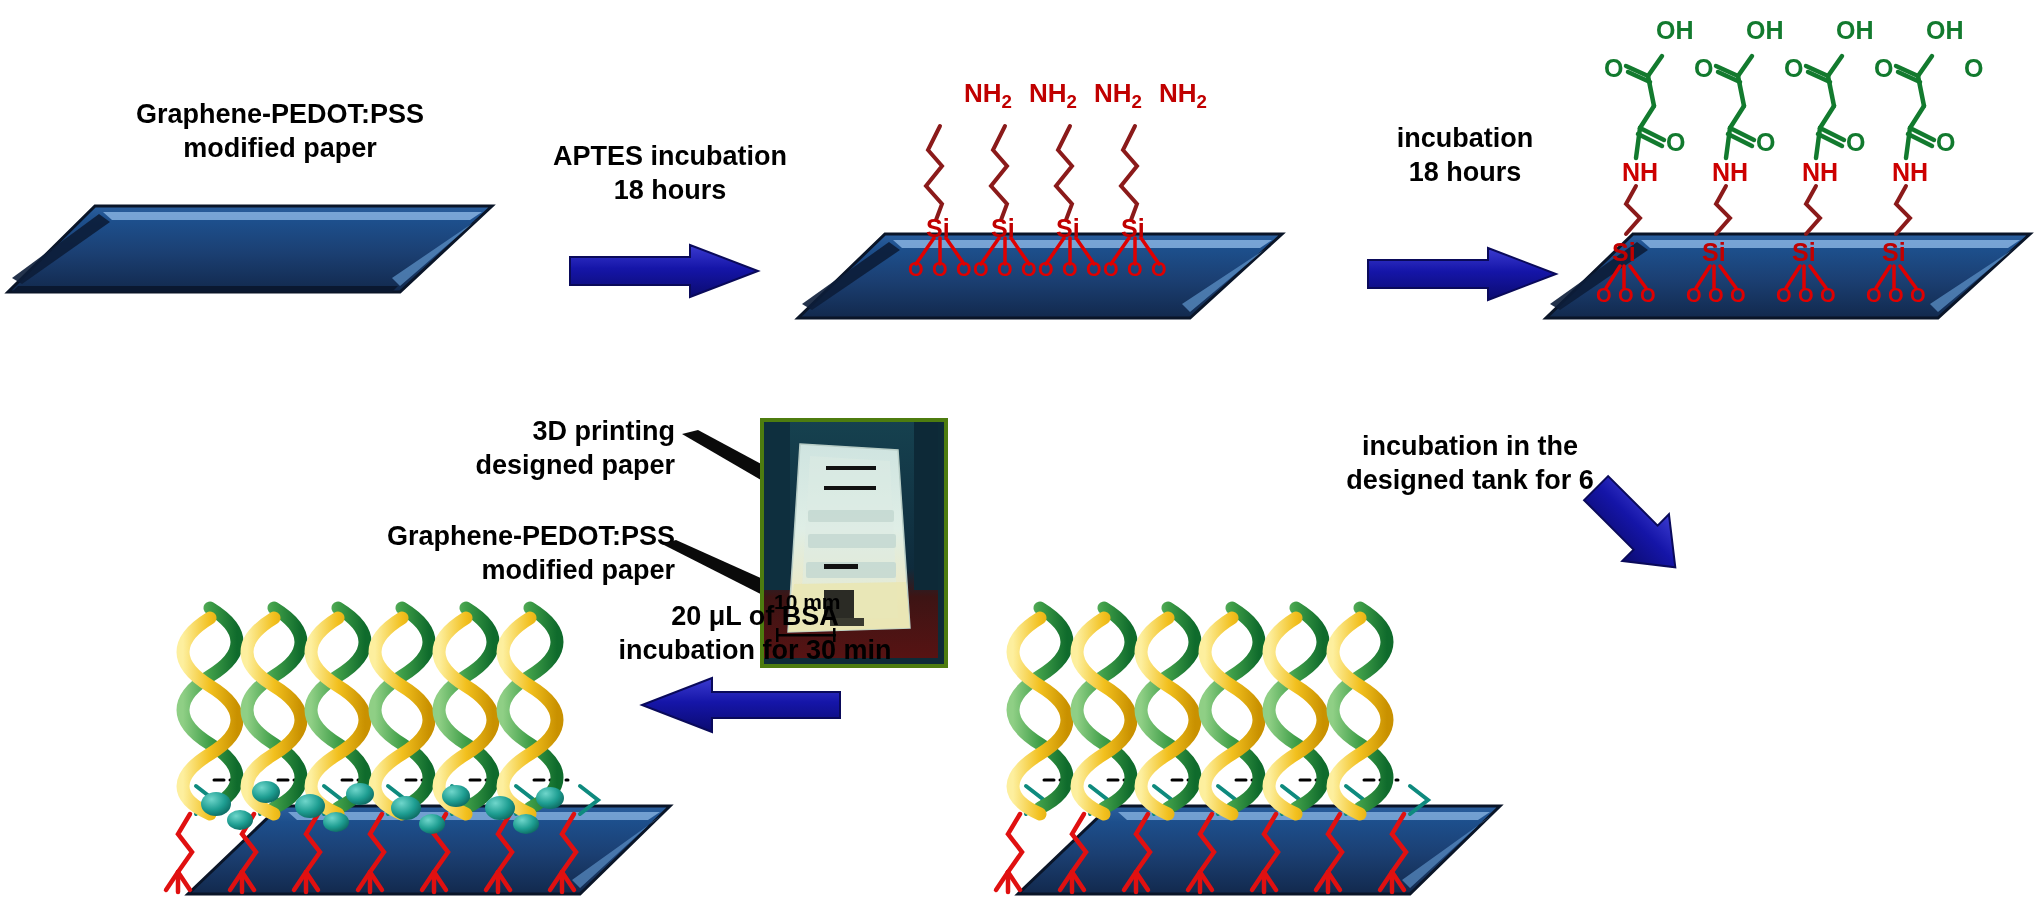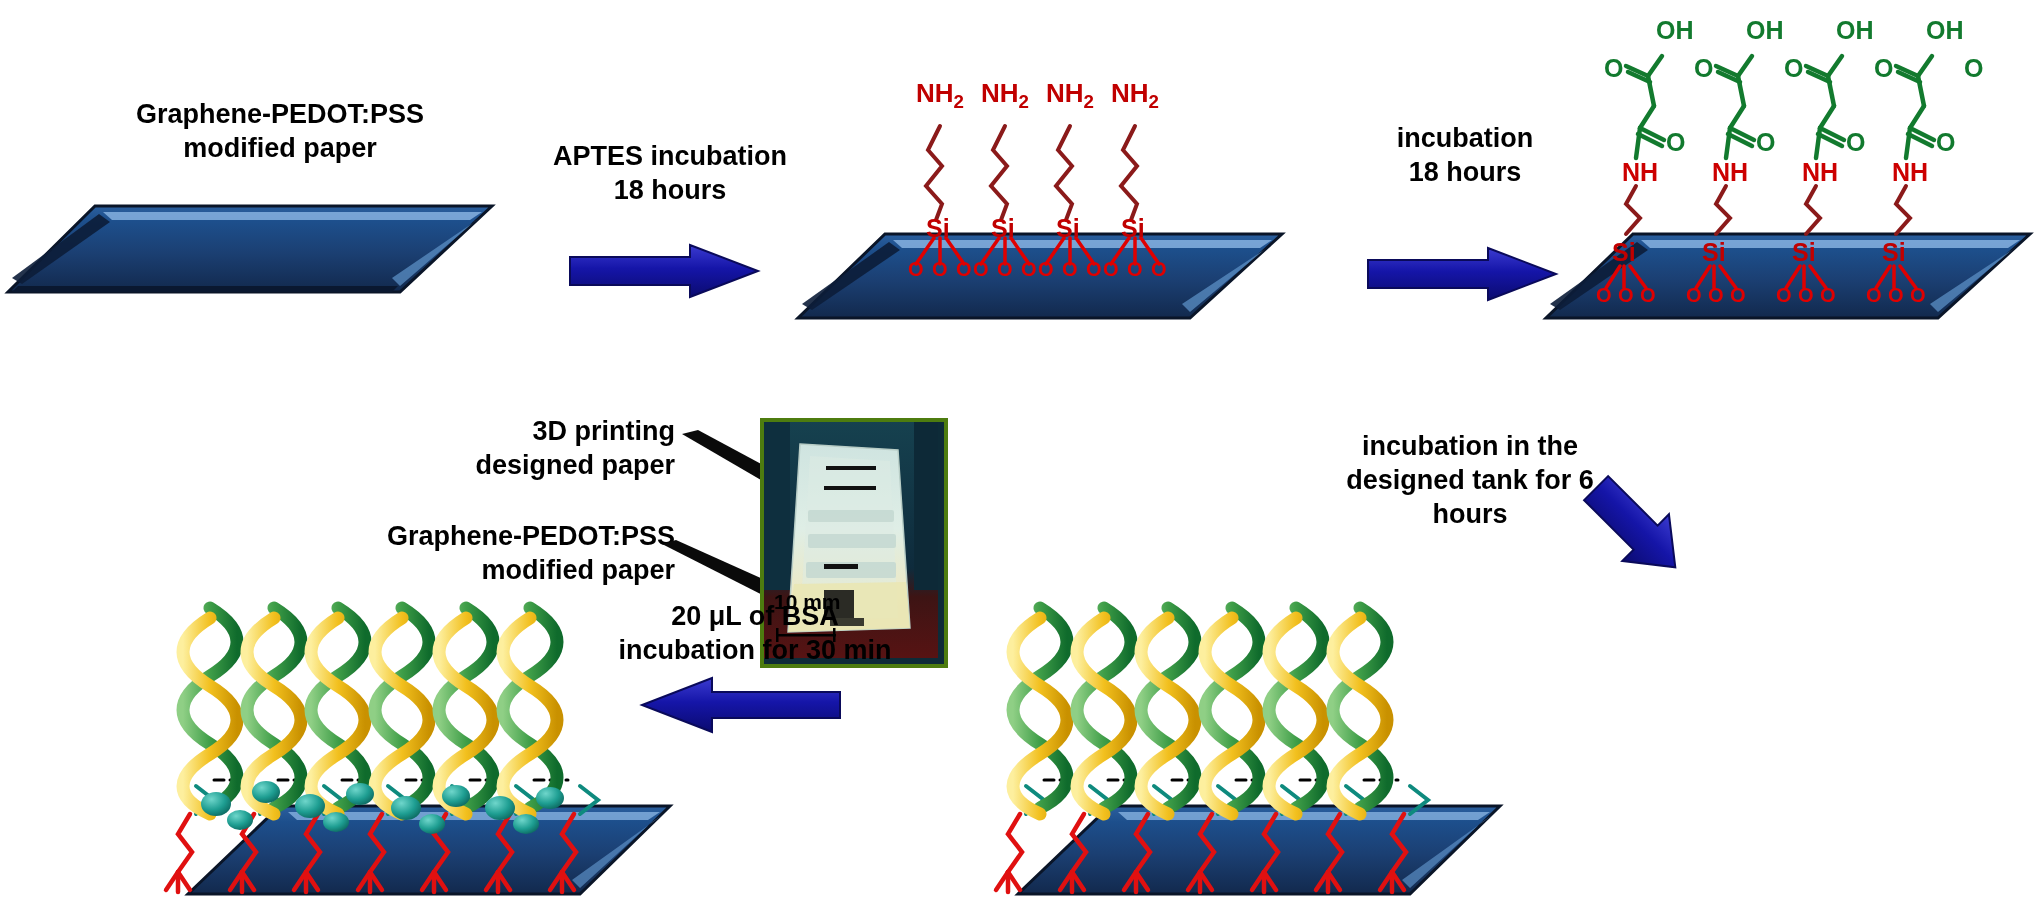--- a/index.html
+++ b/index.html
@@ -114,21 +114,21 @@
       <path d="M111,160 L129,186"></path>
     <path d="M164,160 L146,186"></path>
       <path d="M170,160 L170,186"></path>
       <path d="M176,160 L194,186"></path>
     <path d="M229,160 L211,186"></path>
       <path d="M235,160 L235,186"></path>
       <path d="M241,160 L259,186"></path>
   </g>
 </svg>
 
-<div class="abs" style="left:900px;top:78px;width:300px;height:40px;text-decoration:underline;">
+<div class="abs" style="left:948px;top:78px;width:300px;height:40px;text-decoration:underline;">
   <span class="abs nh2" style="left:16px;top:0px;"><span>NH</span><span class="sub">2</span></span>
   <span class="abs nh2" style="left:81px;top:0px;"><span>NH</span><span class="sub">2</span></span>
   <span class="abs nh2" style="left:146px;top:0px;"><span>NH</span><span class="sub">2</span></span>
   <span class="abs nh2" style="left:211px;top:0px;"><span>NH</span><span class="sub">2</span></span>
 </div>
 
 <div class="abs" style="left:900px;top:214px;width:300px;height:30px;">
   <span class="abs si" style="left:26px;top:0;">Si</span>
   <span class="abs si" style="left:91px;top:0;">Si</span>
   <span class="abs si" style="left:156px;top:0;">Si</span>
@@ -330,21 +330,20 @@
       <rect x="12" y="206" width="2.5" height="14" fill="#000"></rect>
       <rect x="69" y="206" width="2.5" height="14" fill="#000"></rect>
     </g>
   </svg>
   <div class="abs" style="left:10px;top:168px;font-size:21px;font-weight:bold;color:#000;">10 mm</div>
 </div>
 
 <div class="abs lbl lbl-27" style="left:1290px;top:430px;width:360px;">
   <div>incubation  in the</div>
   <div>designed tank for 6</div>
-  <div>hours</div>
 </div>
 <svg class="abs" style="left:1570px;top:462px;" width="130" height="130" viewBox="0 0 130 130">
   <g transform="rotate(45 65 65)">
     <polygon points="10,48 80,48 80,32 122,65 80,98 80,82 10,82" fill="url(#arrowGrad)" stroke="#0a0a5a" stroke-width="2"></polygon>
   </g>
 </svg>
 
 <svg class="abs" style="left:1000px;top:608px;" width="520" height="300" viewBox="0 0 520 300">
 
   <polygon points="110,198 500,198 410,286 18,286" fill="url(#slabGrad)" stroke="#0a1528" stroke-width="3"></polygon>

